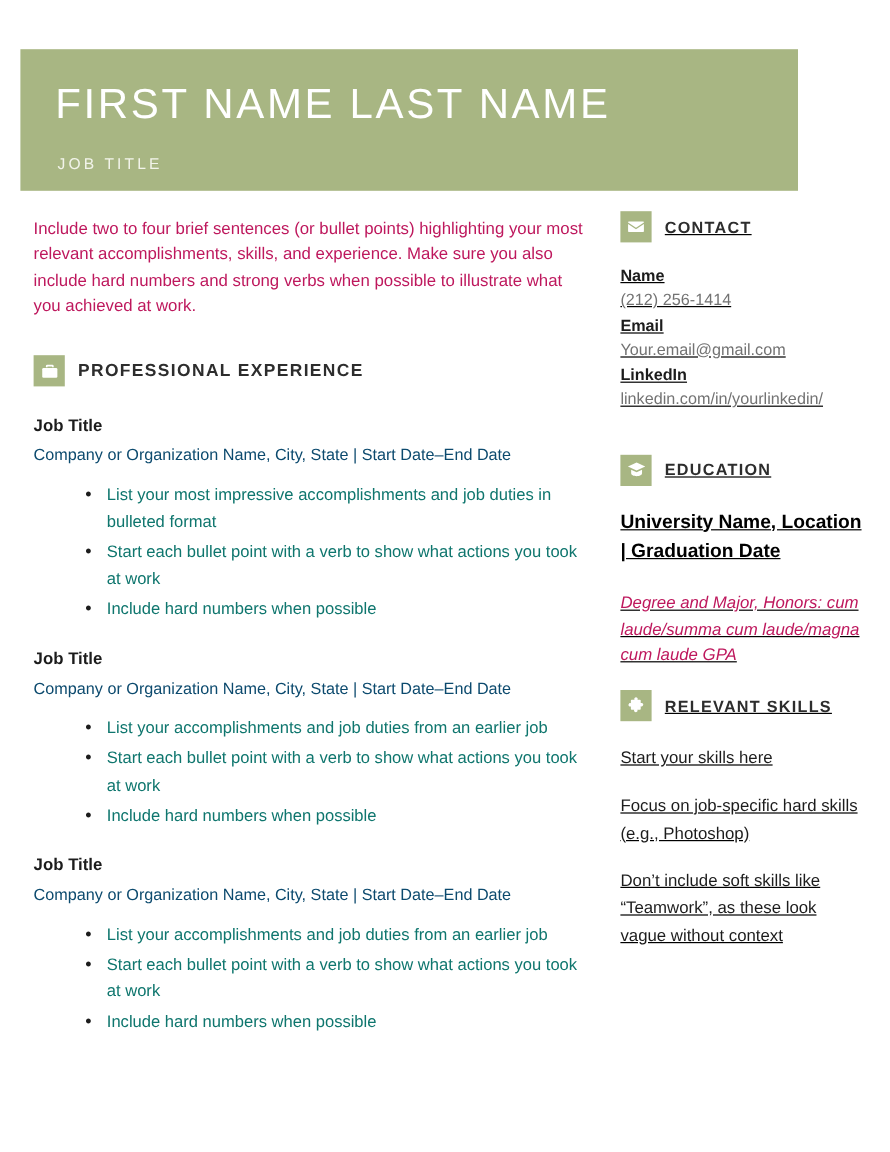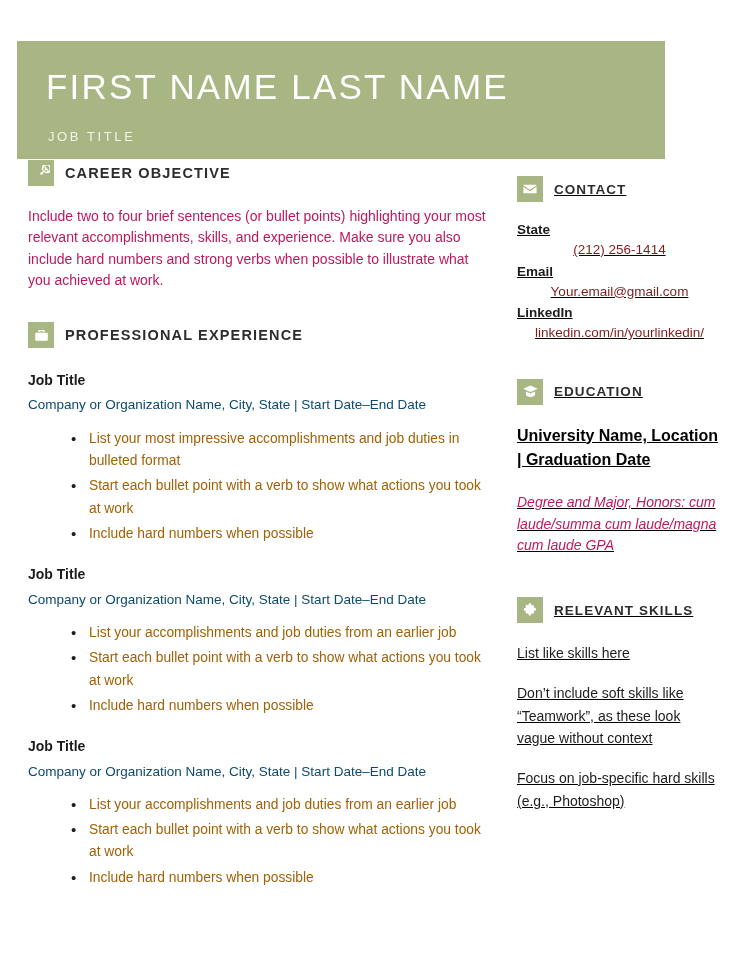--- a/index.html
+++ b/index.html
@@ -119,21 +119,21 @@
   }
   ul.job-bullets {
     margin-top: 12px;
     padding-left: 43px;
     list-style: none;
   }
   ul.job-bullets li {
     position: relative;
     font-size: 13.8px;
     line-height: 1.62;
-    color: #a16207;
+    color: #0f766e;
     margin-bottom: 3px;
     padding-left: 18px;
   }
   ul.job-bullets li::before {
     content: "\2022";
     position: absolute;
     left: 0;
     top: -1px;
     font-size: 15px;
     color: #1c1c1c;
@@ -142,76 +142,63 @@
   
   .contact-list { margin-top: 18px; }
   .contact-label {
     font-size: 13.5px;
     font-weight: bold;
     color: #1c1c1c;
     line-height: 1.5;
   }
   .contact-value {
     font-size: 13.5px;
-    color: #7f1d1d;
+    color: #737373;
     line-height: 1.5;
     margin-bottom: 1px;
     word-break: break-word;
-    text-align: center;
   }
 
   .edu-head-wrap { margin-top: 35px; }
   .edu-primary {
     margin-top: 19px;
     font-size: 16px;
     font-weight: bold;
     color: #000000;
     line-height: 1.55;
   }
   .edu-secondary {
     margin-top: 19px;
     font-size: 14px;
     font-style: italic;
     color: #be185d;
     line-height: 1.55;
   }
 
-  .skills-head-wrap { margin-top: 40px; }
+  .skills-head-wrap { margin-top: 18px; }
   .skill-item {
     margin-top: 17px;
     font-size: 14px;
     color: #1c1c1c;
     line-height: 1.62;
   }
   .skill-item.first { margin-top: 19px; }
 </style>
 </head>
 <body>
 
 <div class="page">
 
   <div class="header-banner">
     <div class="header-name">FIRST NAME LAST NAME</div>
     <div class="header-jobtitle">JOB TITLE</div>
   </div>
 
   <div class="col-left">
 
-    <div class="section-head">
-      <span class="icon-box">
-        <svg width="17" height="17" viewBox="0 0 24 24" fill="none" stroke="#ffffff" stroke-width="1.9" stroke-linecap="round">
-          <path d="M20.4 9.2A9 9 0 1 0 14.8 3.6"></path>
-          <path d="M17.2 10.3A5.5 5.5 0 1 0 13.7 6.8"></path>
-          <circle cx="12" cy="12" r="1.9" fill="#ffffff" stroke="none"></circle>
-          <path d="M12 12 L18.4 5.6"></path>
-          <path d="M17.2 3.1 L18.4 5.6 L20.9 6.8"></path>
-        </svg>
-      </span>
-      <span class="section-title">CAREER OBJECTIVE</span>
-    </div>
     <p class="objective-text">Include two to four brief sentences (or bullet points) highlighting your most relevant accomplishments, skills, and experience. Make sure you also include hard numbers and strong verbs when possible to illustrate what you achieved at work.</p>
 
     <div class="section-head exp-head-wrap">
       <span class="icon-box">
         <svg width="17" height="17" viewBox="0 0 24 24" fill="#ffffff">
           <path d="M9 4.2h6a1.6 1.6 0 0 1 1.6 1.6v1.4h-1.9V6.1H9.3v1.1H7.4V5.8A1.6 1.6 0 0 1 9 4.2z"></path>
           <rect x="3.1" y="8" width="17.8" height="11.4" rx="1.5"></rect>
         </svg>
       </span>
       <span class="section-title">PROFESSIONAL EXPERIENCE</span>
@@ -254,21 +241,21 @@
     <div class="section-head">
       <span class="icon-box">
         <svg width="16" height="16" viewBox="0 0 24 24" fill="#ffffff">
           <path d="M3 5.5h18a.9.9 0 0 1 .9.9v.3L12 13.3 2.1 6.7v-.3a.9.9 0 0 1 .9-.9z"></path>
           <path d="M2.1 8.6l9.4 6.3a.9.9 0 0 0 1 0l9.4-6.3v8.9a.9.9 0 0 1-.9.9H3a.9.9 0 0 1-.9-.9z"></path>
         </svg>
       </span>
       <span class="section-title">CONTACT</span>
     </div>
     <div class="contact-list">
-      <div class="contact-label">State</div>
+      <div class="contact-label">Name</div>
       <div class="contact-value">(212) 256-1414</div>
       <div class="contact-label">Email</div>
       <div class="contact-value">Your.email@gmail.com</div>
       <div class="contact-label">LinkedIn</div>
       <div class="contact-value">linkedin.com/in/yourlinkedin/</div>
     </div>
 
     <div class="section-head edu-head-wrap">
       <span class="icon-box">
         <svg width="17" height="17" viewBox="0 0 24 24" fill="#ffffff">
@@ -282,19 +269,19 @@
     <div class="edu-secondary">Degree and Major, Honors: cum laude/summa cum laude/magna cum laude GPA</div>
 
     <div class="section-head skills-head-wrap">
       <span class="icon-box">
         <svg width="16" height="16" viewBox="0 0 24 24" fill="#ffffff">
           <path d="M10.2 2.6a2.3 2.3 0 0 1 3.6 0c.5.6.4 1.4.1 2.1h3a1 1 0 0 1 1 1v3.2c.8-.3 1.7-.4 2.3.2a2.3 2.3 0 0 1 0 3.5c-.6.6-1.5.5-2.3.2v3.3a1 1 0 0 1-1 1h-3.2c.3.8.4 1.7-.2 2.3a2.3 2.3 0 0 1-3.5 0c-.6-.6-.5-1.5-.2-2.3H6.6a1 1 0 0 1-1-1v-3.1c-.8.3-1.6.4-2.2-.2a2.3 2.3 0 0 1 0-3.5c.6-.6 1.4-.5 2.2-.2V5.6a1 1 0 0 1 1-1h3.5c-.3-.7-.4-1.4.1-2z"></path>
         </svg>
       </span>
       <span class="section-title">RELEVANT SKILLS</span>
     </div>
-    <div class="skill-item first">List like skills here</div>
+    <div class="skill-item first">Start your skills here</div>
+    <div class="skill-item">Focus on job-specific hard skills (e.g., Photoshop)</div>
     <div class="skill-item">Don’t include soft skills like “Teamwork”, as these look vague without context</div>
-    <div class="skill-item">Focus on job-specific hard skills (e.g., Photoshop)</div>
 
   </div>
 
 </div>
 
 </body></html>

